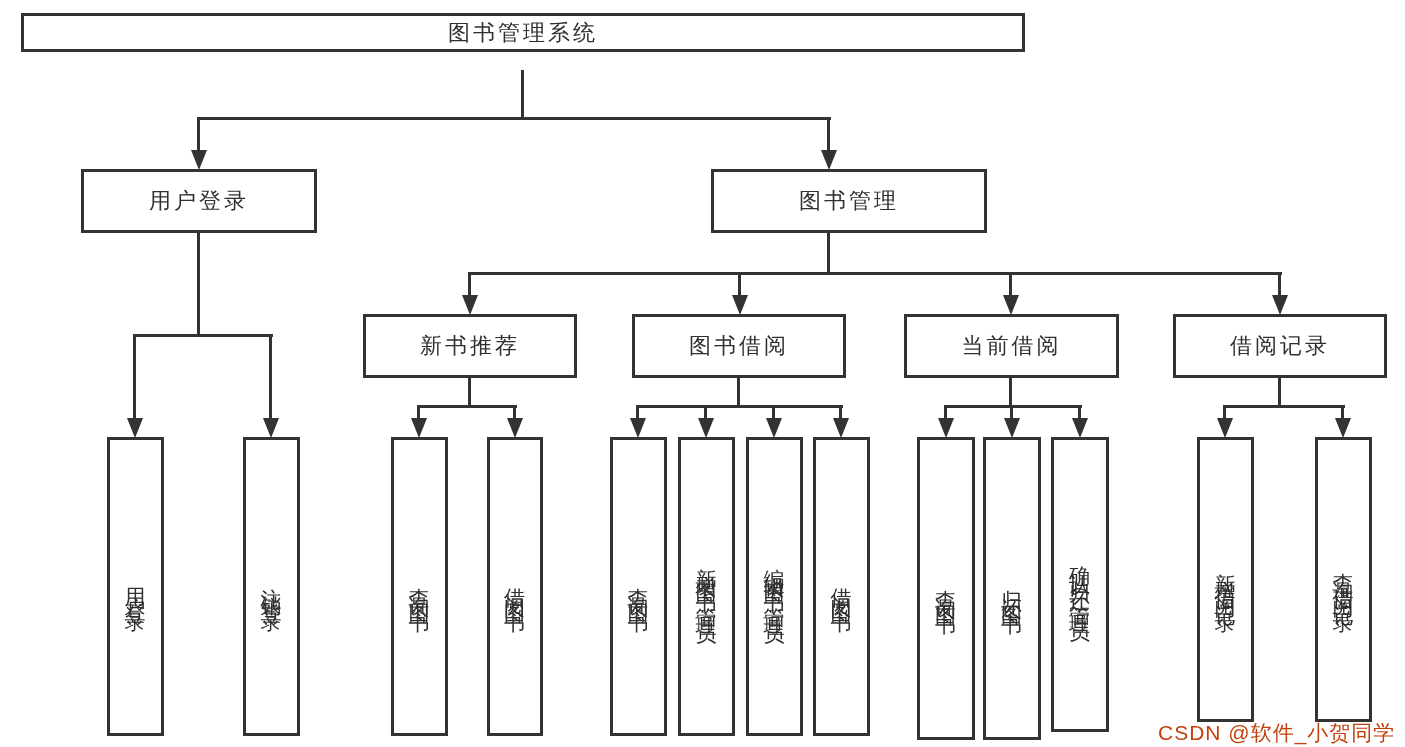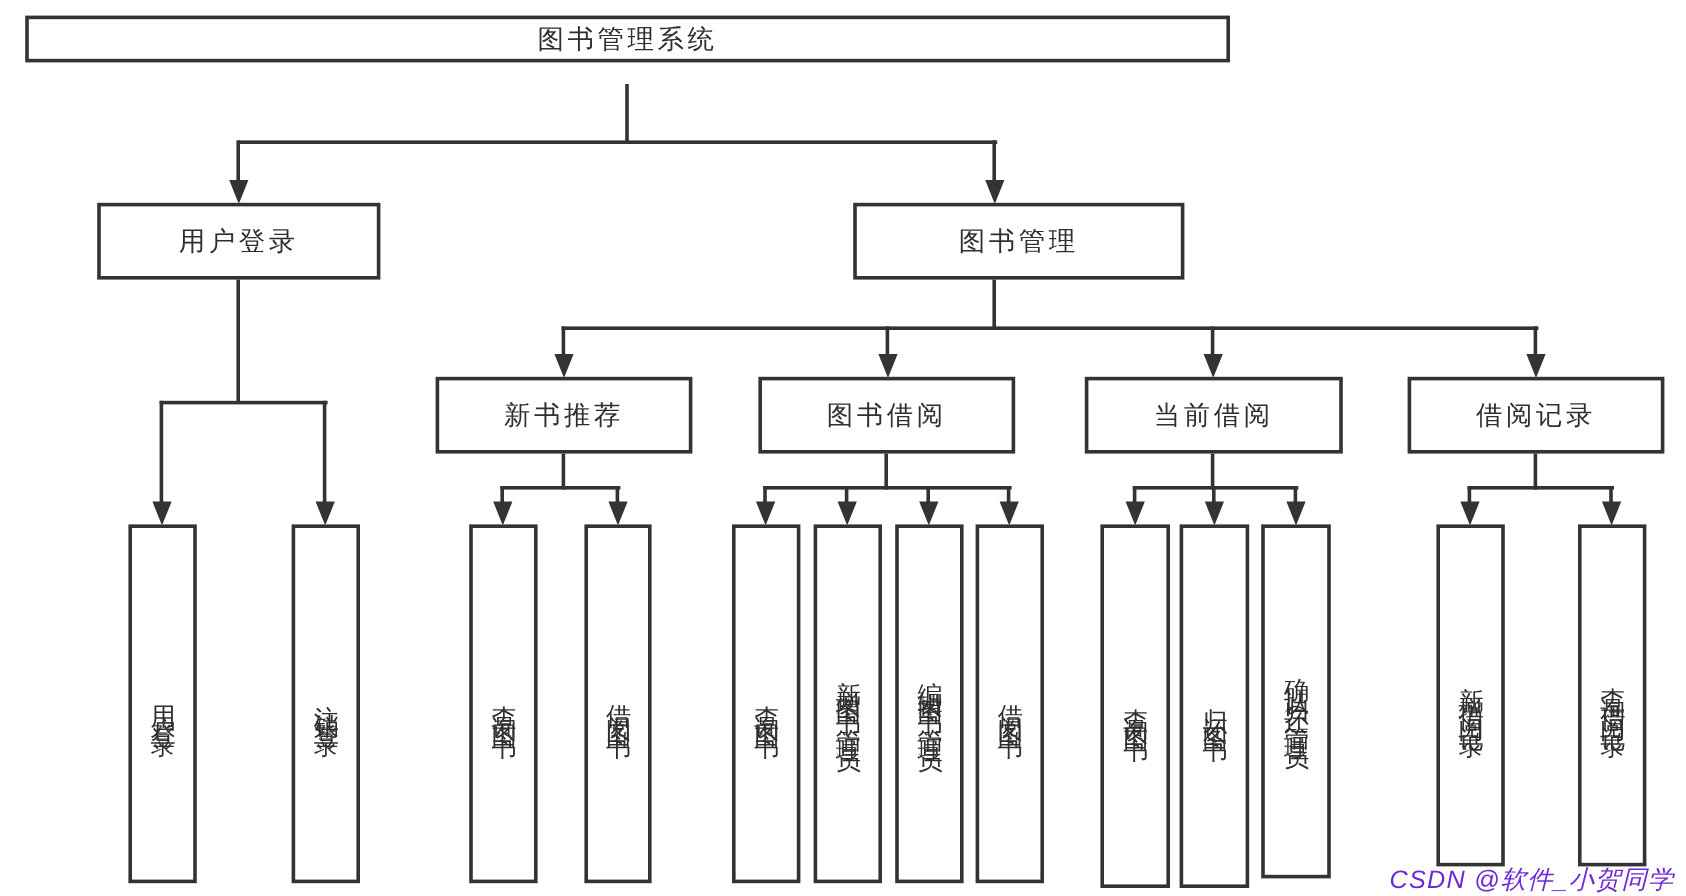--- a/index.html
+++ b/index.html
@@ -23,21 +23,21 @@
   .hline,.vline{position:absolute;background:#333333;}
   .hline{height:3px;}
   .vline{width:3px;}
   .head{
     position:absolute;width:0;height:0;
     border-left:8px solid transparent;border-right:8px solid transparent;
     border-top:20px solid #333333;
   }
   .watermark{
     position:absolute;left:1158px;top:719px;z-index:10;
-    font-size:21px;color:#6d28d9;letter-spacing:1px;white-space:nowrap;font-style:italic;
+    font-size:21px;color:#c2410c;letter-spacing:1px;white-space:nowrap;
   }
 </style>
 </head>
 <body>
 
 <div class="stage">
 
   <div class="box" style="left:21px;top:13px;width:1004px;height:39px;">
     <span>图书管理系统</span>
   </div>

